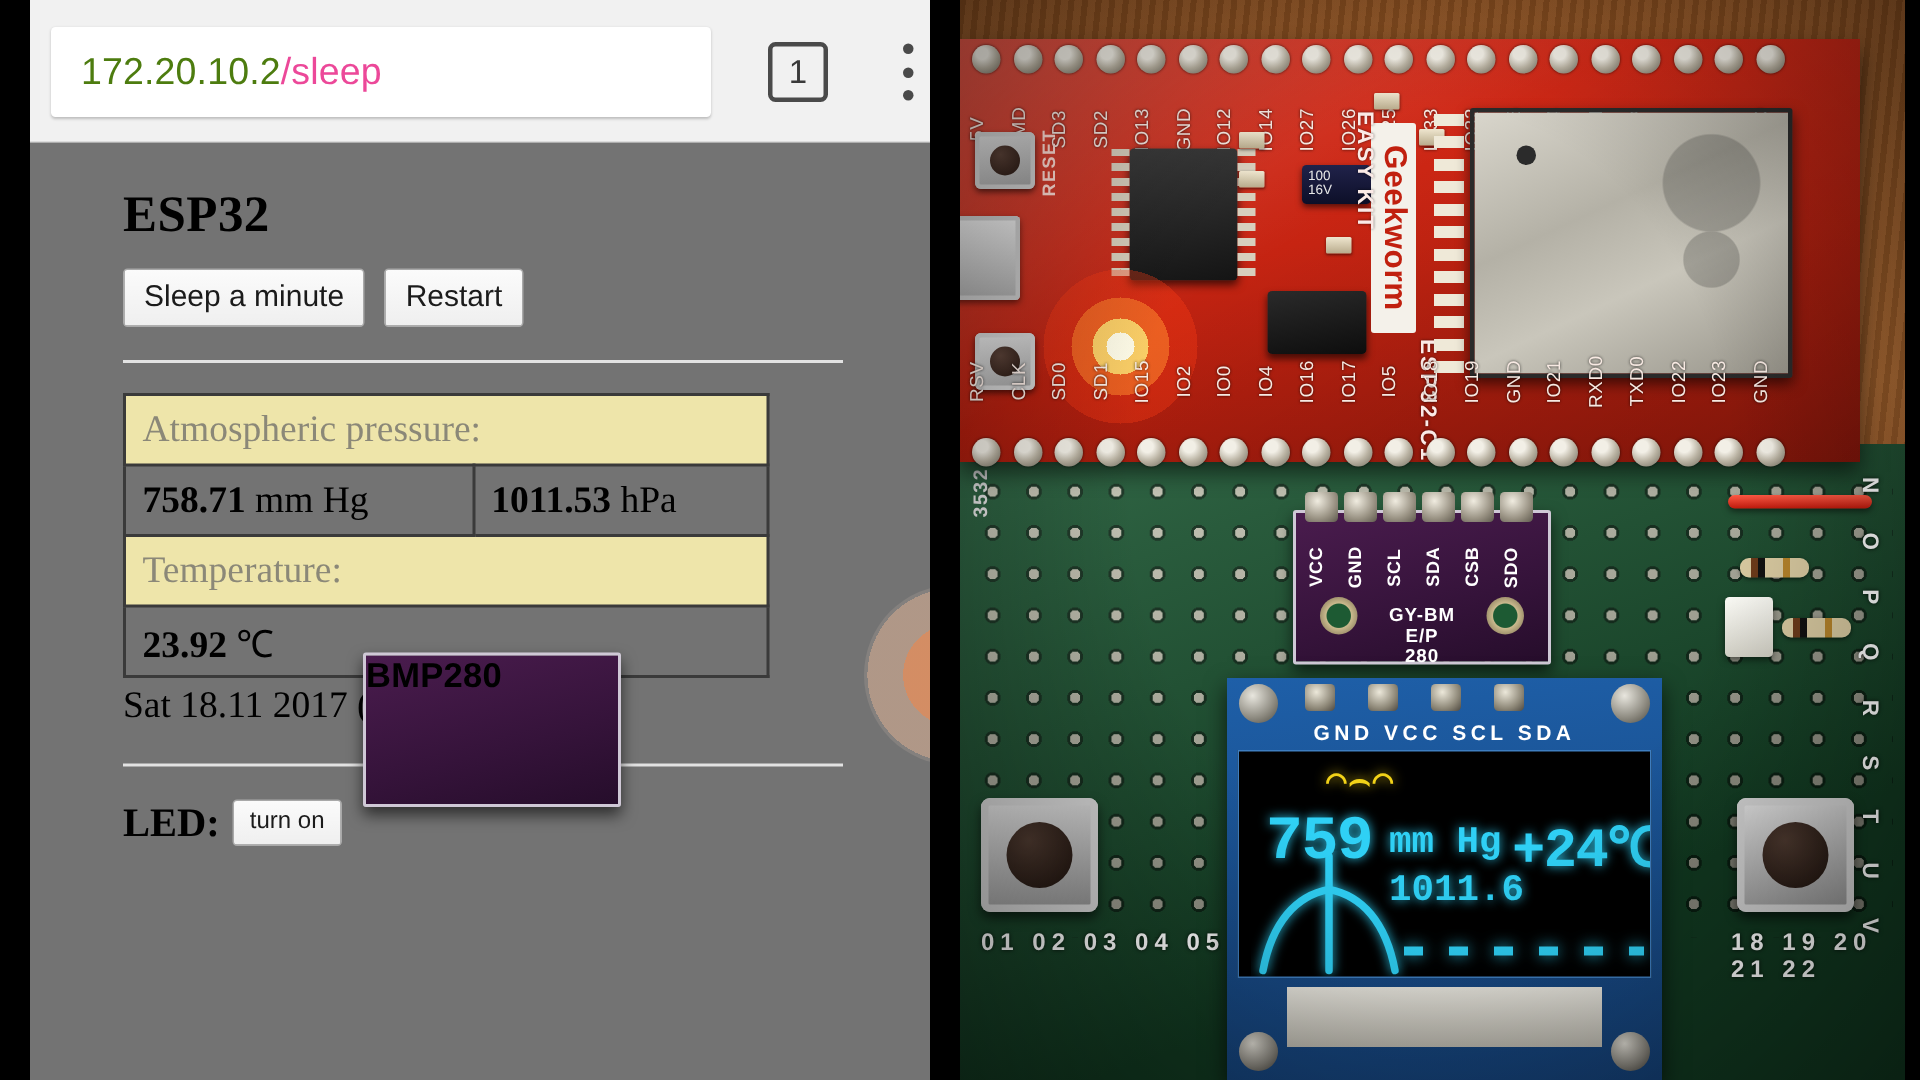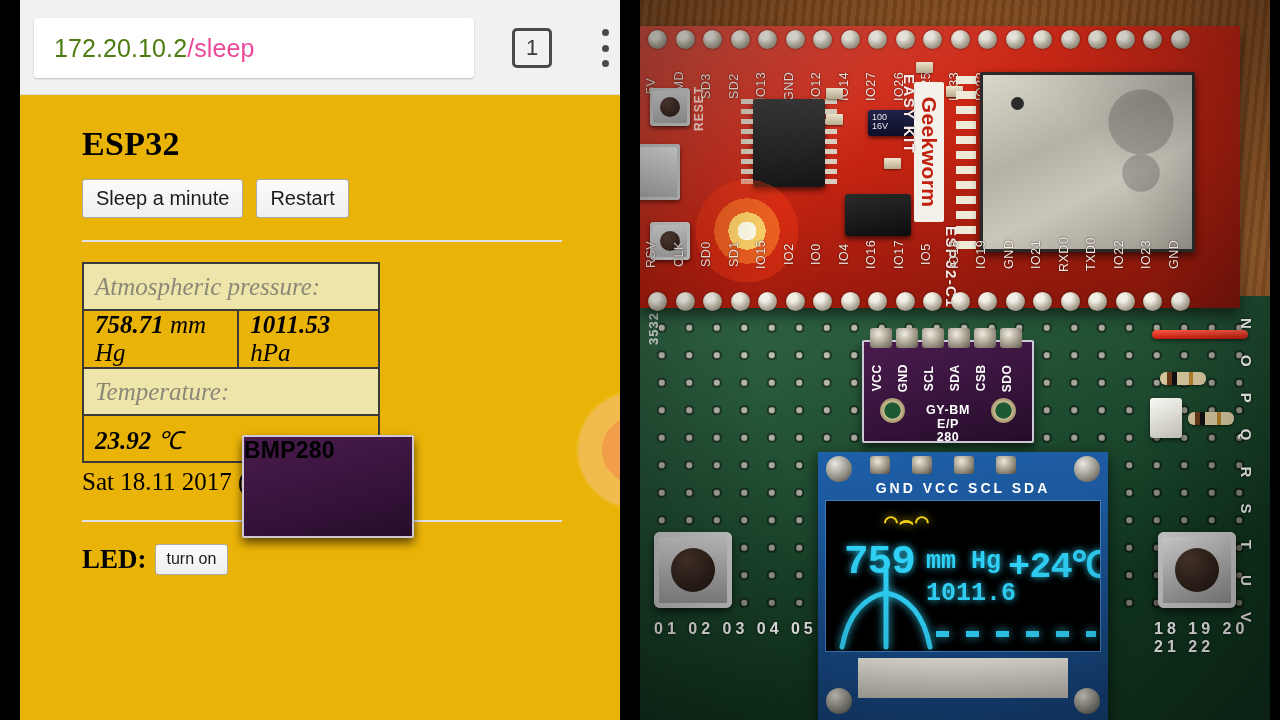--- a/index.html
+++ b/index.html
@@ -27,41 +27,41 @@
                  border:3px solid #4a4a4a; border-radius:5px;
                  display:flex; align-items:center; justify-content:center; }
   .tab-counter span { font-size:22px; color:#3a3a3a; font-weight:500; line-height:1; }
 
   .kebab { position:absolute; left:568px; top:26px; width:34px; height:44px;
            display:flex; flex-direction:column; align-items:center;
            justify-content:space-between; padding:3px 0; }
   .kebab i { display:block; width:7px; height:7px; border-radius:50%; background:#4a4a4a; }
 
   
-  .page { position:relative; padding:30px 0 0 62px; background:#eab308; height:625px; }
+  .page { position:relative; padding:30px 0 0 62px; background:#737373; height:625px; }
 
   h1.esp { font-family:"Liberation Serif", serif; font-weight:bold;
            font-size:34px; color:#000; letter-spacing:0.3px; margin-bottom:16px; }
 
   .btnrow { display:flex; gap:13px; margin-bottom:22px; }
   button.ui {
       font-family:"Liberation Sans", sans-serif; font-size:20px; color:#1b1b1b;
       background:linear-gradient(#fbfbfb,#efefef);
       border:1px solid #a9a9a9; border-radius:3px;
       padding:7px 13px 8px; line-height:1.1; cursor:pointer;
   }
   button.small { font-size:16px; padding:5px 11px 6px; }
 
   hr.sep { border:0; border-top:2px solid #e2e2e2; width:480px; margin:0 0 20px 0; }
 
   h2.bmp { font-family:Liberation Sans, sans-serif; font-weight:bold;
            font-size:23px; color:#000; margin-bottom:8px; letter-spacing:0.2px; }
 
-  table.sensor { border-collapse:collapse; width:298px;
-                 font-family:"Liberation Serif", serif;font-style:italic; }
+  table.sensor { border-collapse:collapse; width:431px;
+                 font-family:"Liberation Serif", serif; }
   table.sensor td { border:2px solid #3a3a3a; height:47px; padding:0 11px;
                     font-size:25px; color:#000; vertical-align:middle; }
   table.sensor td.head { background:#eee5aa; color:#8b8878; font-size:25px; }
   table.sensor td b { font-weight:bold; }
   table.sensor td .unit { font-weight:normal; }
 
   .datetime { font-family:"Liberation Serif", serif; font-size:25px; color:#000;
               margin-top:5px; }
   .datetime b { font-weight:normal; }
 

